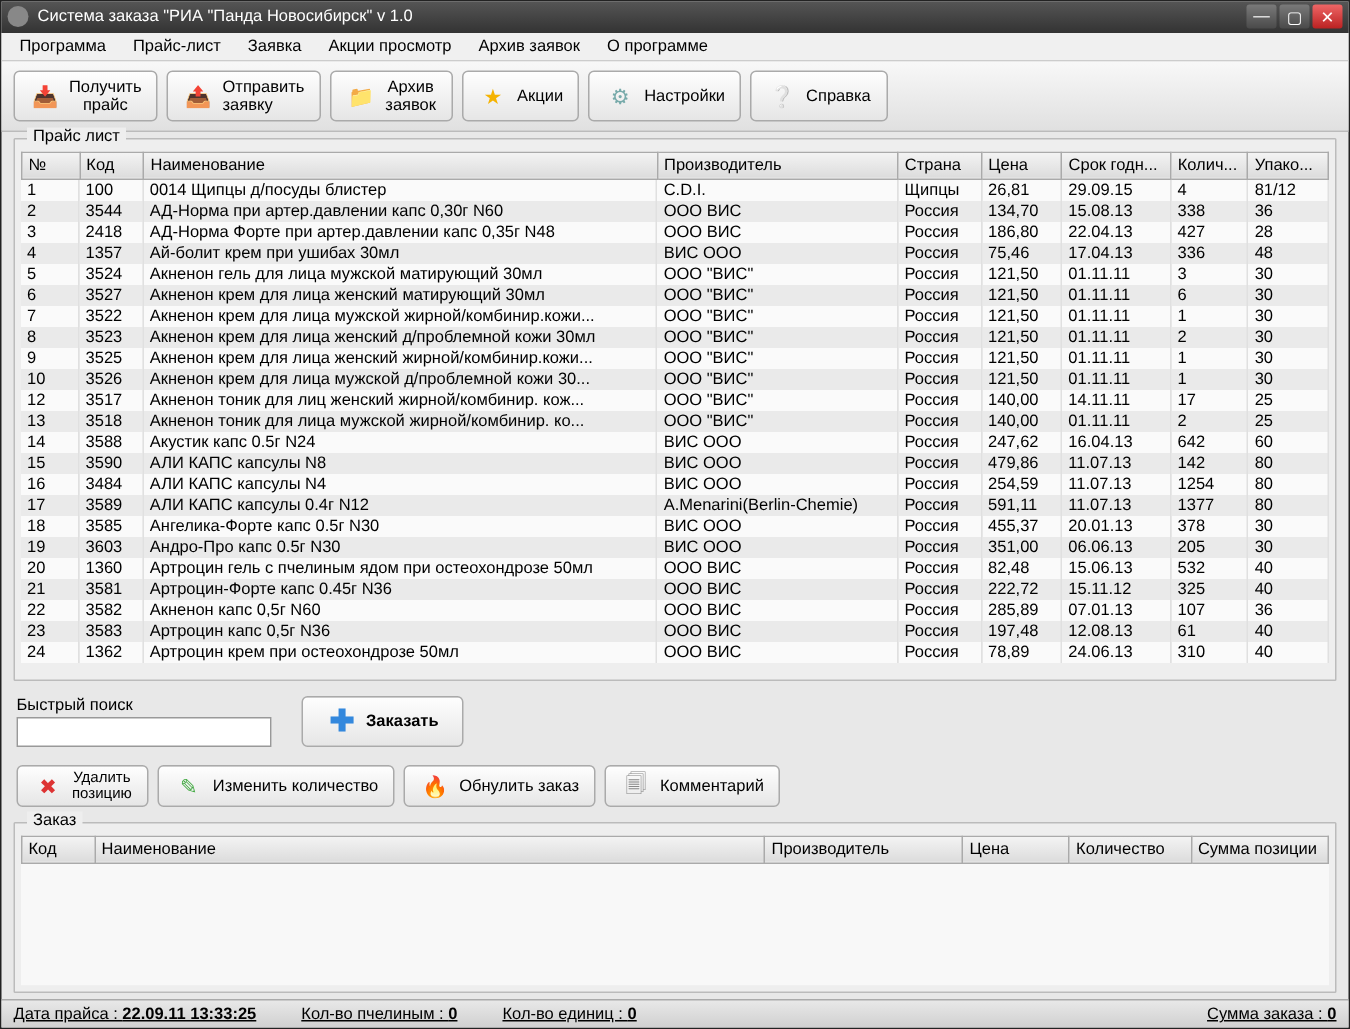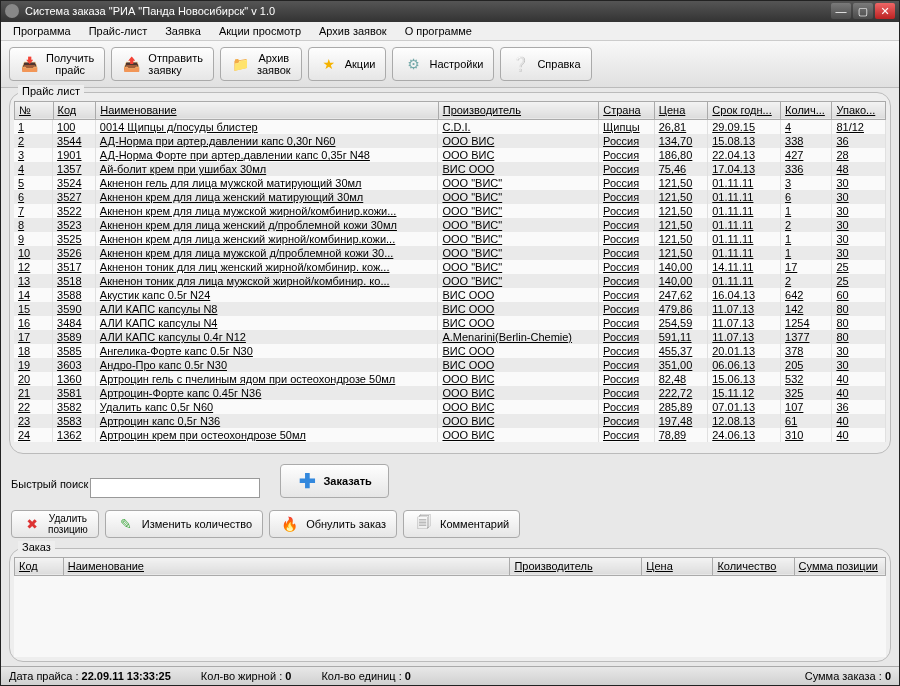--- a/index.html
+++ b/index.html
@@ -10,39 +10,39 @@
 .titlebar .title { flex: 1; font-size: 11px; }
 .titlebar .winbtns { display: flex; gap: 2px; }
 .winbtn { width: 20px; height: 16px; display: flex; align-items: center; justify-content: center; cursor: pointer; color:#fff; border-radius:2px; }
 .winbtn.min,.winbtn.max{background:linear-gradient(#7a7a7a,#4a4a4a);}
 .winbtn.close{background:linear-gradient(#e66,#b22);}
 .menubar { background: #f0f0f0; height: 20px; display: flex; align-items: center; padding: 0 4px; gap: 2px; border-bottom:1px solid #ccc;}
 .menubar .mi { padding: 2px 8px; cursor: pointer; text-align: center; }
 .toolbar { background: linear-gradient(#f8f8f8,#e0e0e0); padding: 6px 8px; display: flex; gap: 6px; border-bottom:1px solid #bbb;}
 .tbtn { background: linear-gradient(#fefefe,#e6e6e6); border: 1px solid #aaa; border-radius: 4px; padding: 4px 10px; display: flex; align-items: center; gap: 6px; cursor: pointer; height:34px;}
 .ticon { width: 20px; height: 20px; display:flex; align-items:center; justify-content:center; font-size:14px;}
-.groupbox { margin: 4px 8px; border: 1px solid #bbb; border-radius: 14px; position: relative; padding: 8px 4px 4px 4px; background:#eee;text-decoration:underline;}
+.groupbox { margin: 4px 8px; border: 1px solid #bbb; border-radius: 1px; position: relative; padding: 8px 4px 4px 4px; background:#eee;}
 .groupbox .legend { position: absolute; top: -8px; left: 8px; background: #eee; padding: 0 4px; font-size:11px;}
 .price-grid-wrap { height: 348px; overflow: hidden; display:flex; flex-direction:column;}
 .grid { width: 100%; border-collapse: collapse; table-layout: fixed; }
 .grid th { background: linear-gradient(#f4f4f4,#dcdcdc); border: 1px solid #aaa; padding: 2px 4px; text-align: left; font-weight: normal; height:18px; overflow:hidden; white-space:nowrap;}
 .grid td { border-right: 1px solid #e0e0e0; padding: 1px 4px; height: 14px; white-space: nowrap; overflow: hidden; text-overflow: ellipsis;}
 .grid tbody tr:nth-child(even) { background: #eaeaea; }
 .grid tbody tr:nth-child(odd) { background: #fafafa; }
 .grid-scroll { flex:1; overflow-y:scroll; overflow-x:hidden;}
 .search-row { display:flex; align-items:flex-end; gap:20px; padding:6px 10px;}
-.search-box { display:flex; flex-direction:row; gap:2px;}
+.search-box { display:flex; flex-direction:column; gap:2px;}
 .search-box input { width:170px; height:20px; border:1px solid #999; padding:2px 4px;}
 .big-btn { background: linear-gradient(#fefefe,#e6e6e6); border:1px solid #aaa; border-radius:4px; padding:6px 16px; display:flex; align-items:center; gap:6px; cursor:pointer; height:34px; font-weight:bold;}
 .order-toolbar { display:flex; gap:6px; padding:6px 10px;}
 .obtn { background: linear-gradient(#fefefe,#e6e6e6); border:1px solid #aaa; border-radius:4px; padding:4px 10px; display:flex; align-items:center; gap:6px; cursor:pointer; height:28px;}
 .order-grid-wrap { height: 100px; overflow:hidden; display:flex; flex-direction:column;}
 .order-scroll { flex:1; overflow-y:scroll; background:#f8f8f8;}
 .statusbar { background: linear-gradient(#e8e8e8,#d0d0d0); border-top:1px solid #aaa; height:20px; display:flex; align-items:center; padding:0 8px; gap:30px;}
-.statusbar .cell { flex:0 0 auto; white-space:nowrap;}
+.statusbar .cell { flex:0 0 auto; white-space:nowrap;text-decoration:underline;}
 .statusbar .spacer{flex:1;}
 .colw-no{width:36px}.colw-code{width:40px}.colw-name{width:320px}.colw-manuf{width:150px}.colw-country{width:52px}.colw-price{width:50px}.colw-expiry{width:68px}.colw-qty{width:48px}.colw-pack{width:50px}
 .colw2-code{width:48px}.colw2-name{width:440px}.colw2-manuf{width:130px}.colw2-price{width:70px}.colw2-qty{width:80px}.colw2-sum{width:90px}
 </style>
 </head>
 <body>
 
 <div class="window">
   <div class="titlebar">
     <div class="icon"></div>
@@ -153,21 +153,21 @@
                 <td>АД-Норма при артер.давлении капс 0,30г N60</td>
                 <td>ООО ВИС</td>
                 <td>Россия</td>
                 <td>134,70</td>
                 <td>15.08.13</td>
                 <td>338</td>
                 <td>36</td>
               </tr>
               <tr>
                 <td>3</td>
-                <td>1901</td>
+                <td>2418</td>
                 <td>АД-Норма Форте при артер.давлении капс 0,35г N48</td>
                 <td>ООО ВИС</td>
                 <td>Россия</td>
                 <td>186,80</td>
                 <td>22.04.13</td>
                 <td>427</td>
                 <td>28</td>
               </tr>
               <tr>
                 <td>4</td>
@@ -352,21 +352,21 @@
                 <td>ООО ВИС</td>
                 <td>Россия</td>
                 <td>222,72</td>
                 <td>15.11.12</td>
                 <td>325</td>
                 <td>40</td>
               </tr>
               <tr>
                 <td>22</td>
                 <td>3582</td>
-                <td>Удалить капс 0,5г N60</td>
+                <td>Акненон капс 0,5г N60</td>
                 <td>ООО ВИС</td>
                 <td>Россия</td>
                 <td>285,89</td>
                 <td>07.01.13</td>
                 <td>107</td>
                 <td>36</td>
               </tr>
               <tr>
                 <td>23</td>
                 <td>3583</td>
@@ -448,18 +448,18 @@
               <th>Сумма позиции</th>
             </tr>
           </thead>
       </table>
       <div class="order-scroll"></div>
     </div>
   </div>
 
   <div class="statusbar">
     <div class="cell"><span>Дата прайса : </span><b>22.09.11 13:33:25</b></div>
-    <div class="cell"><span>Кол-во жирной : </span><b>0</b></div>
+    <div class="cell"><span>Кол-во пчелиным : </span><b>0</b></div>
     <div class="cell"><span>Кол-во единиц : </span><b>0</b></div>
     <div class="spacer"></div>
     <div class="cell"><span>Сумма заказа : </span><b>0</b></div>
   </div>
 </div>
 
 </body></html>

